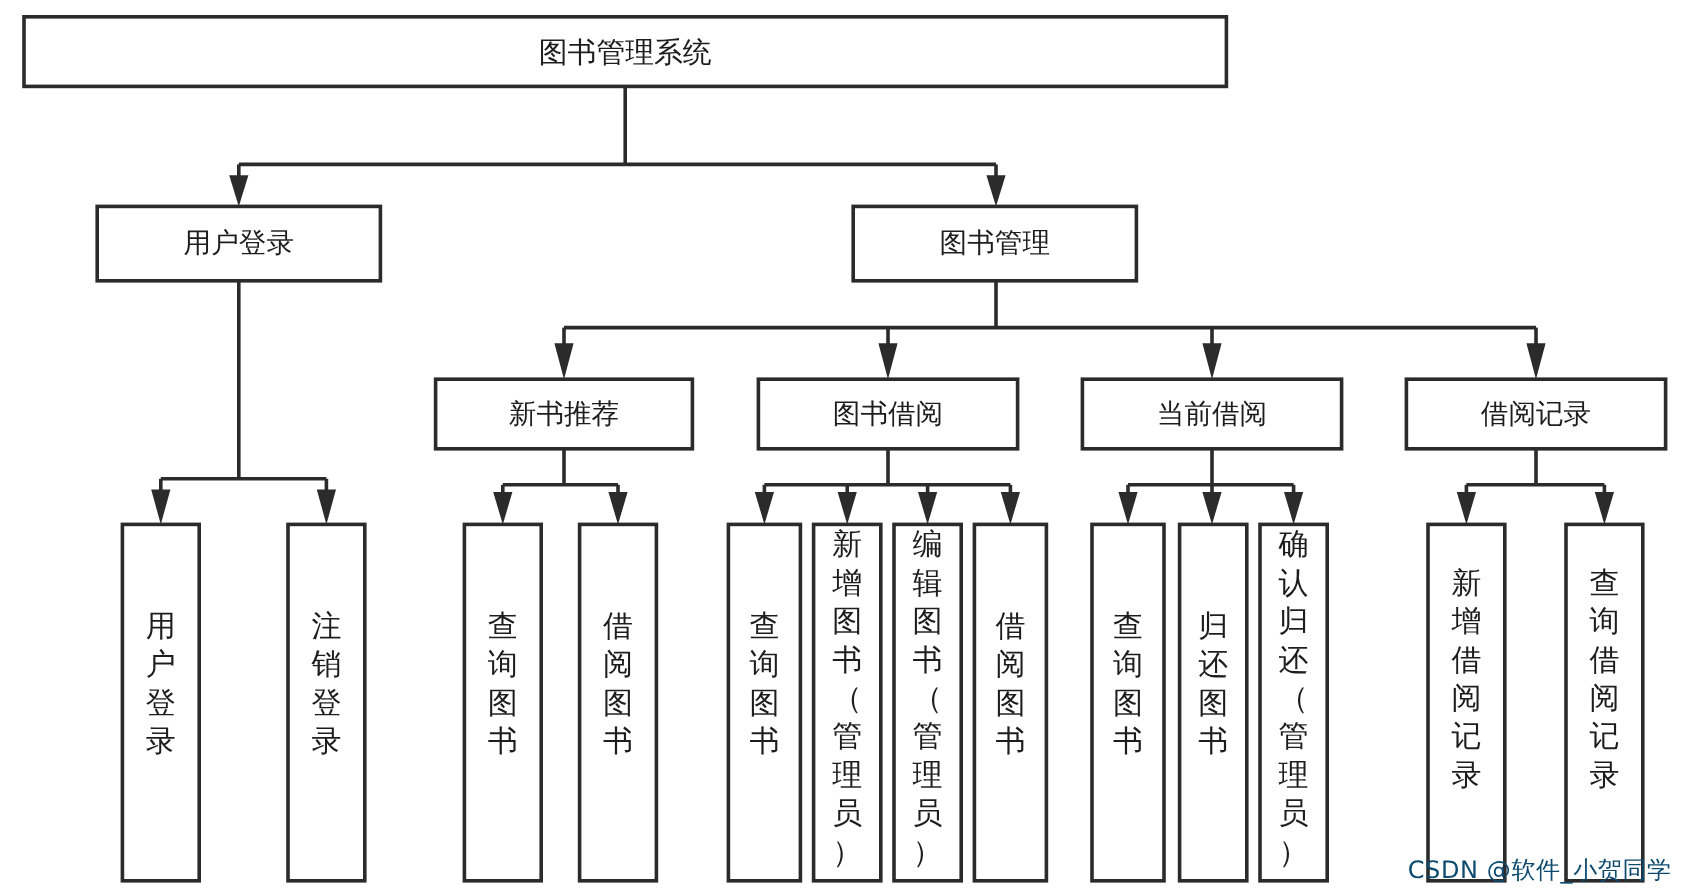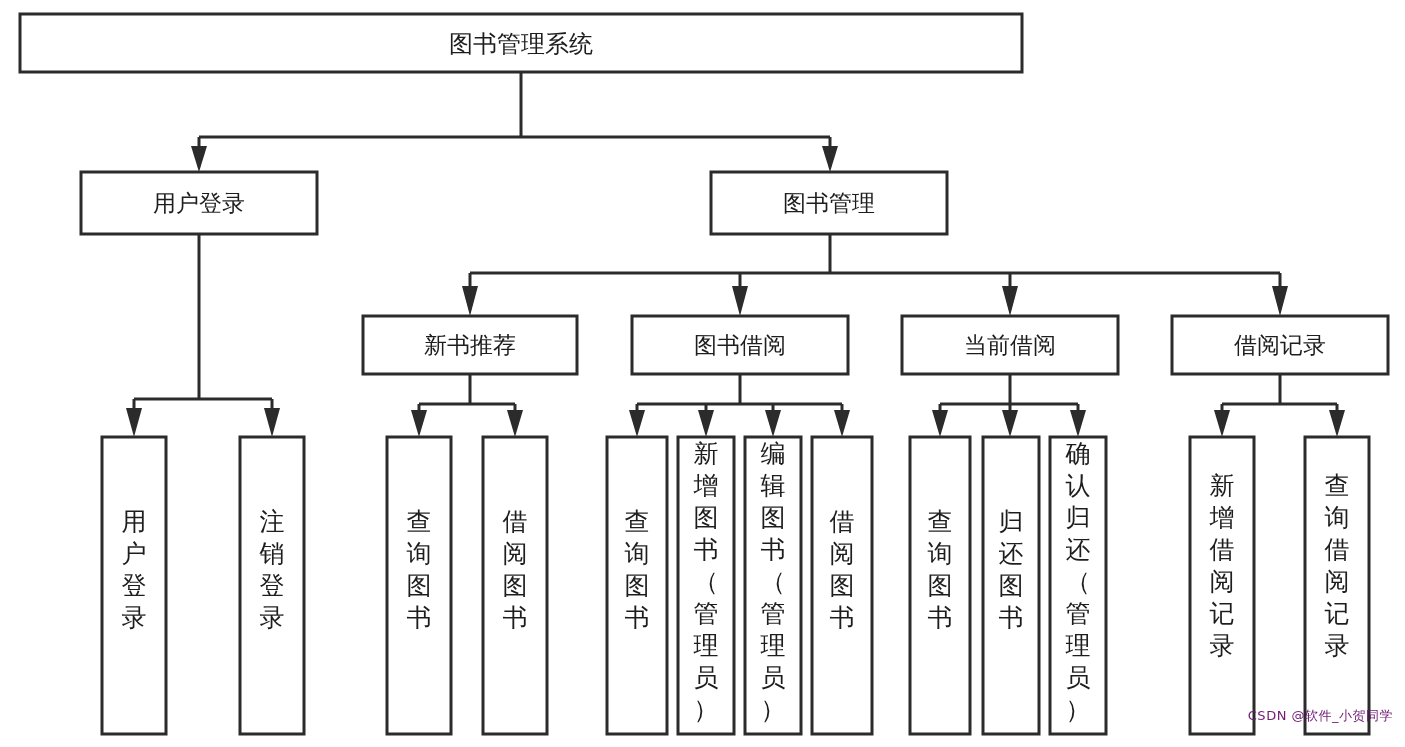--- a/index.html
+++ b/index.html
@@ -46,24 +46,24 @@
     stroke-width: 3;
     fill: none;
   }
   .arrow-head {
     fill: #2b2b2b;
     stroke: none;
   }
   .watermark {
     position: absolute;
     right: 12px;
-    bottom: 22px;
-    color: #701a75;
-    font-family: "DejaVu Sans", "Liberation Sans", sans-serif;
-    font-size: 13px;
+    bottom: 8px;
+    color: #0c4a6e;
+    font-family: "DejaVu Sans", "Liberation Sans", sans-serif;
+    font-size: 20px;
     letter-spacing: 0.5px;
     white-space: nowrap;
     user-select: none;
   }
 </style>
 </head>
 <body>
 
 <svg id="diagram" viewBox="0 0 1405 747" xmlns="http://www.w3.org/2000/svg">
 

